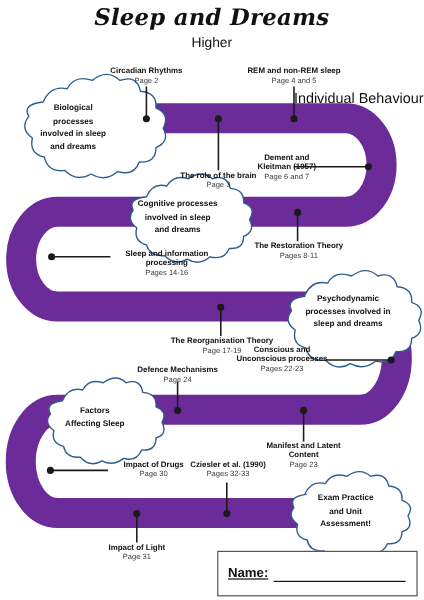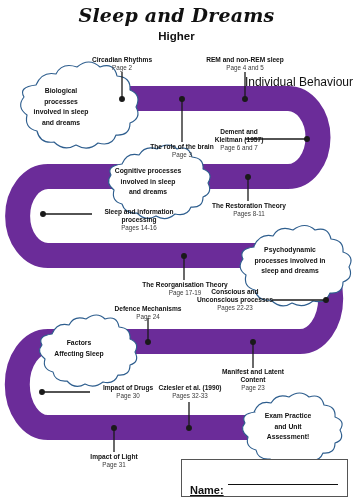--- a/index.html
+++ b/index.html
@@ -10,21 +10,21 @@
 
   
   .title{
     position:absolute;left:0;top:4px;width:353px;text-align:center;
     font-family:"DejaVu Serif", serif;
     font-style:italic;font-weight:700;font-size:19px;letter-spacing:.2px;
     color:#111;
   }
   .subtitle{
     position:absolute;left:0;top:30px;width:353px;text-align:center;
-    font-weight:700;font-size:11.5px;color:#111;
+    font-weight:400;font-size:11.5px;color:#111;
   }
   .subsubtitle{
     position:absolute;left:0;top:46px;width:353px;text-align:right;
     font-weight:400;font-size:12px;color:#111;margin-top:29px;
   }
 
   
   svg.layer{position:absolute;left:0;top:0;width:353px;height:500px;
             overflow:visible;}
   svg.layer.under{z-index:1;}
@@ -36,21 +36,21 @@
           white-space:nowrap;}
   .lbl .p{font-size:6.3px;font-weight:400;color:#3a3a3a;display:block;
           white-space:nowrap;}
 
   
   .cloudtxt{position:absolute;z-index:4;text-align:center;
             font-size:6.8px;font-weight:700;color:#111;line-height:1.55;}
 
   
   .namebox{position:absolute;z-index:4;border:1px solid #555;background:#fff;}
-  .namebox .nm{position:absolute;left:8px;top:24px;
+  .namebox .nm{position:absolute;left:8px;top:12px;
      font-size:11px;font-weight:700;color:#111;
      text-decoration:underline;text-underline-offset:1px;}
   .namebox .rule{position:absolute;left:46px;top:24px;width:110px;
      border-bottom:1.1px solid #111;}
 </style>
 </head>
 <body>
 
 <div id="stage">
 

